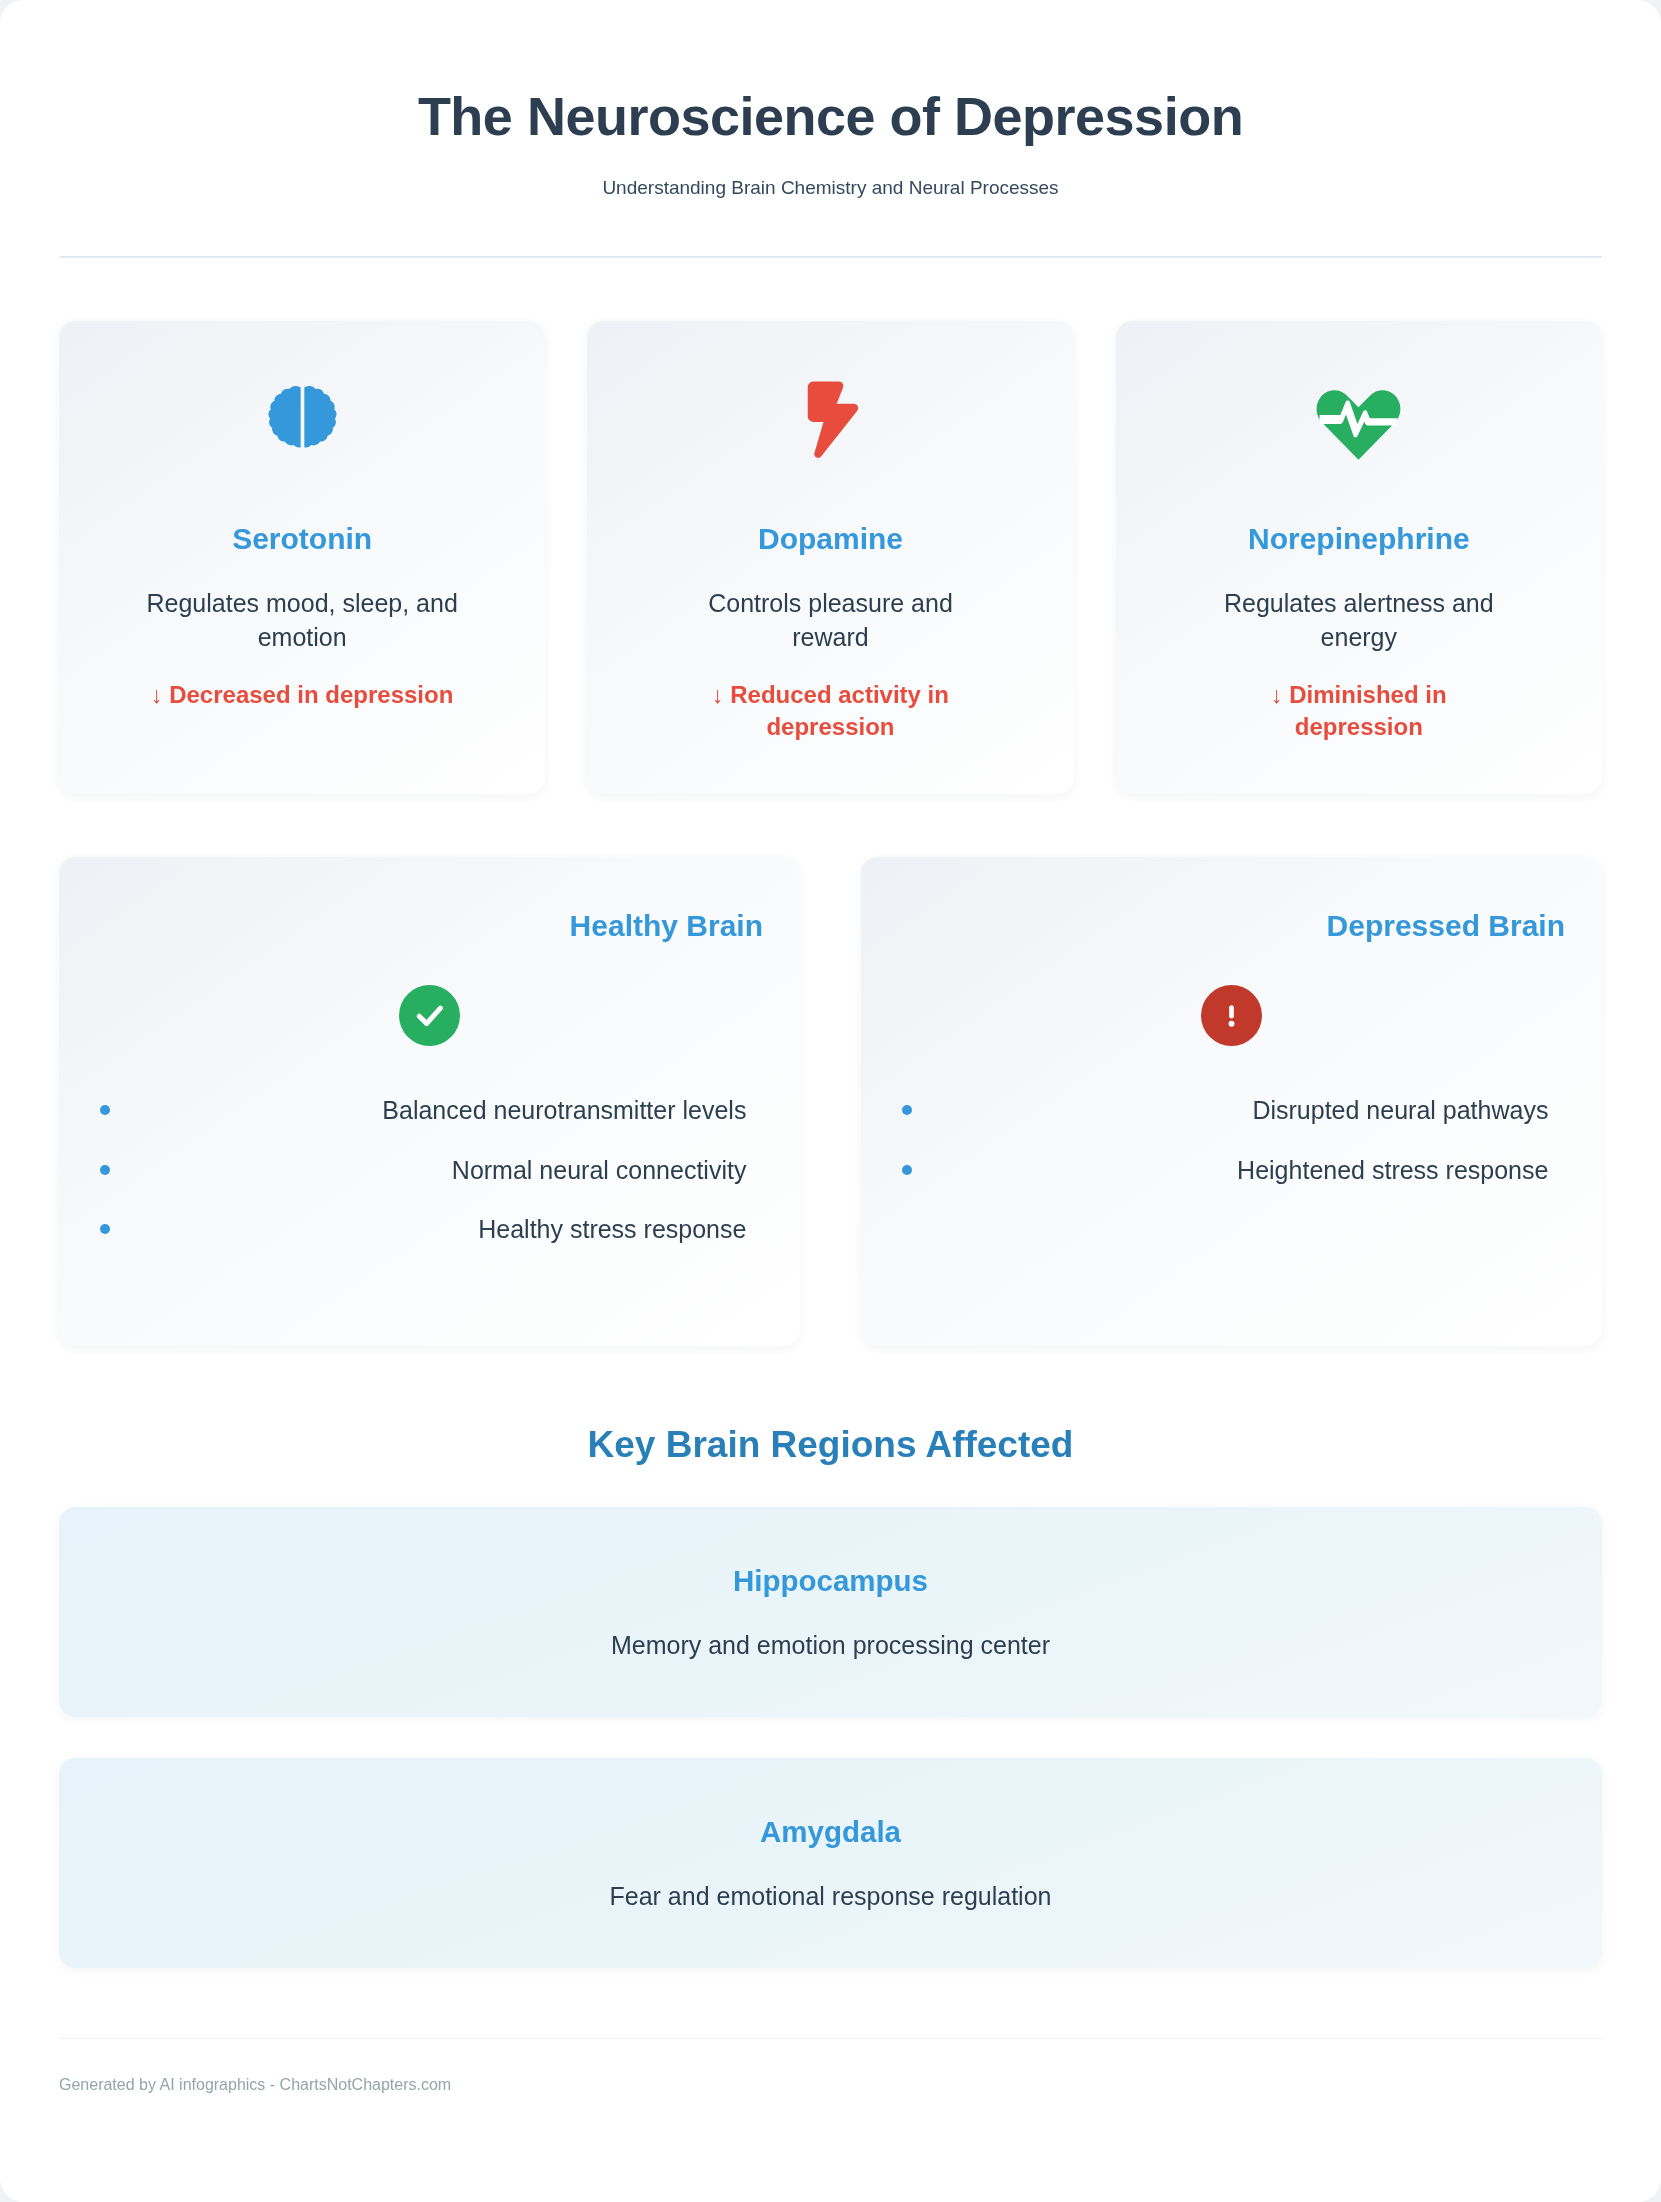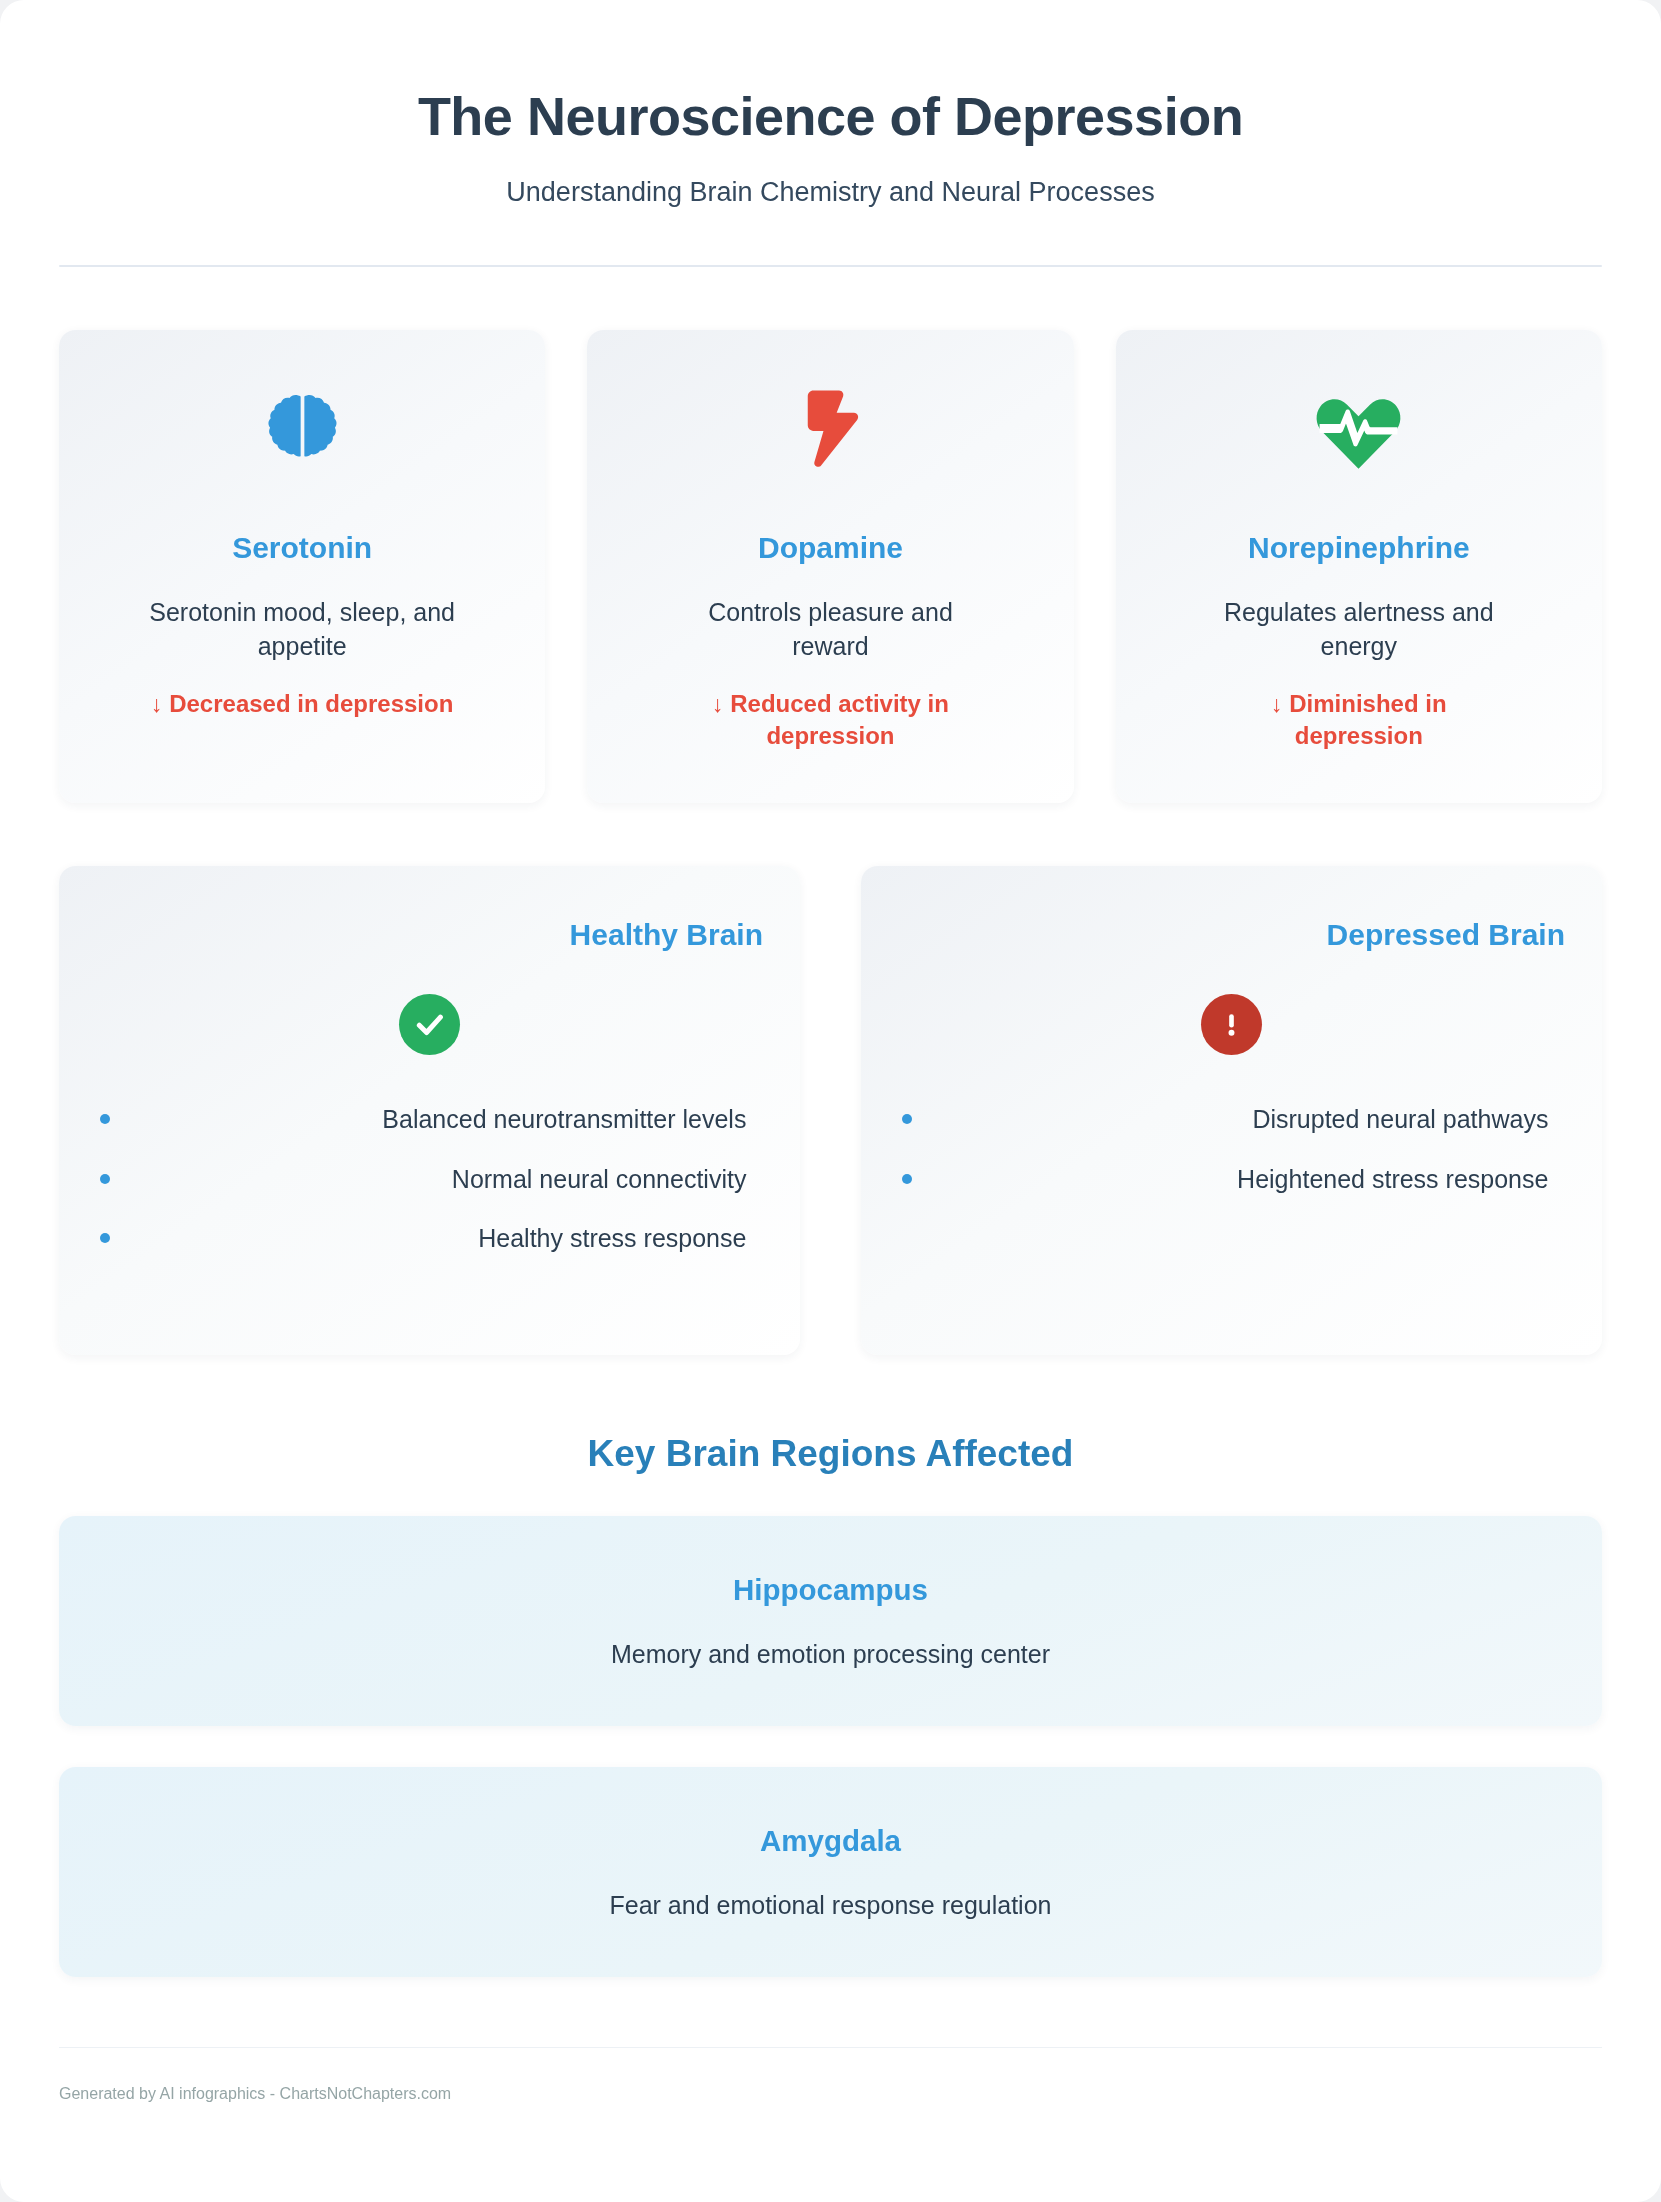--- a/index.html
+++ b/index.html
@@ -27,21 +27,21 @@
   .title {
     font-size: 54px;
     font-weight: bold;
     color: #2c3e50;
     letter-spacing: -0.5px;
     line-height: 1.15;
   }
 
   .subtitle {
     margin-top: 29.5px;
-    font-size: 27px;
+    font-size: 19px;
     color: #34495e;
     font-weight: normal;
   }
 
   .divider {
     margin: 57px 0 0 0;
     height: 2.8px;
     background: #e2e8f0;
     border-radius: 1.8px;
   }
@@ -217,21 +217,21 @@
   <div class="nt-row">
 
     <div class="nt-card">
       <div class="nt-icon">
         <svg width="85" height="85" viewBox="0 0 64 64" aria-hidden="true">
           <path fill="#3498db" d="M30.6 7.2c-3.0-1.9-6.6-1.4-8.4 1.0-2.9-0.7-5.7 0.9-6.4 3.6-2.9 0.3-5.0 2.6-4.9 5.3-2.6 1.2-3.8 4.0-2.8 6.5-2.1 1.9-2.3 4.9-0.5 7.0-1.4 2.4-0.7 5.3 1.6 6.9-0.5 2.7 1.2 5.2 3.9 5.9 0.4 2.7 2.9 4.7 5.7 4.5 1.2 2.4 4.0 3.5 6.6 2.6 1.3 1.6 3.2 2.2 5.2 1.7V7.9c-0.0-0.3-0.0-0.5-0.0-0.7z"></path>
           <path fill="#3498db" d="M33.4 7.2c3.0-1.9 6.6-1.4 8.4 1.0 2.9-0.7 5.7 0.9 6.4 3.6 2.9 0.3 5.0 2.6 4.9 5.3 2.6 1.2 3.8 4.0 2.8 6.5 2.1 1.9 2.3 4.9 0.5 7.0 1.4 2.4 0.7 5.3-1.6 6.9 0.5 2.7-1.2 5.2-3.9 5.9-0.4 2.7-2.9 4.7-5.7 4.5-1.2 2.4-4.0 3.5-6.6 2.6-1.3 1.6-3.2 2.2-5.2 1.7V7.9c0.0-0.3 0.0-0.5 0.0-0.7z"></path>
         </svg>
       </div>
       <div class="nt-name">Serotonin</div>
-      <div class="nt-desc">Serotonin mood, sleep, and appetite</div>
+      <div class="nt-desc">Regulates mood, sleep, and emotion</div>
       <div class="nt-impact"><span class="arrow">↓</span> <span>Decreased in depression</span></div>
     </div>
 
     <div class="nt-card">
       <div class="nt-icon">
         <svg width="72" height="89" viewBox="0 0 48 64" aria-hidden="true">
           <path fill="#e74c3c" d="M13 4h17.5c2.2 0 3.7 2.2 2.9 4.2L28.8 20h12.4c2.6 0 4.0 3.1 2.3 5.1L17.6 57.8c-1.9 2.3-5.6 0.4-4.8-2.5L19.3 33H12c-2.2 0-4-1.8-4-4V8c0-2.2 1.8-4 4-4z"></path>
         </svg>
       </div>
       <div class="nt-name">Dopamine</div>

